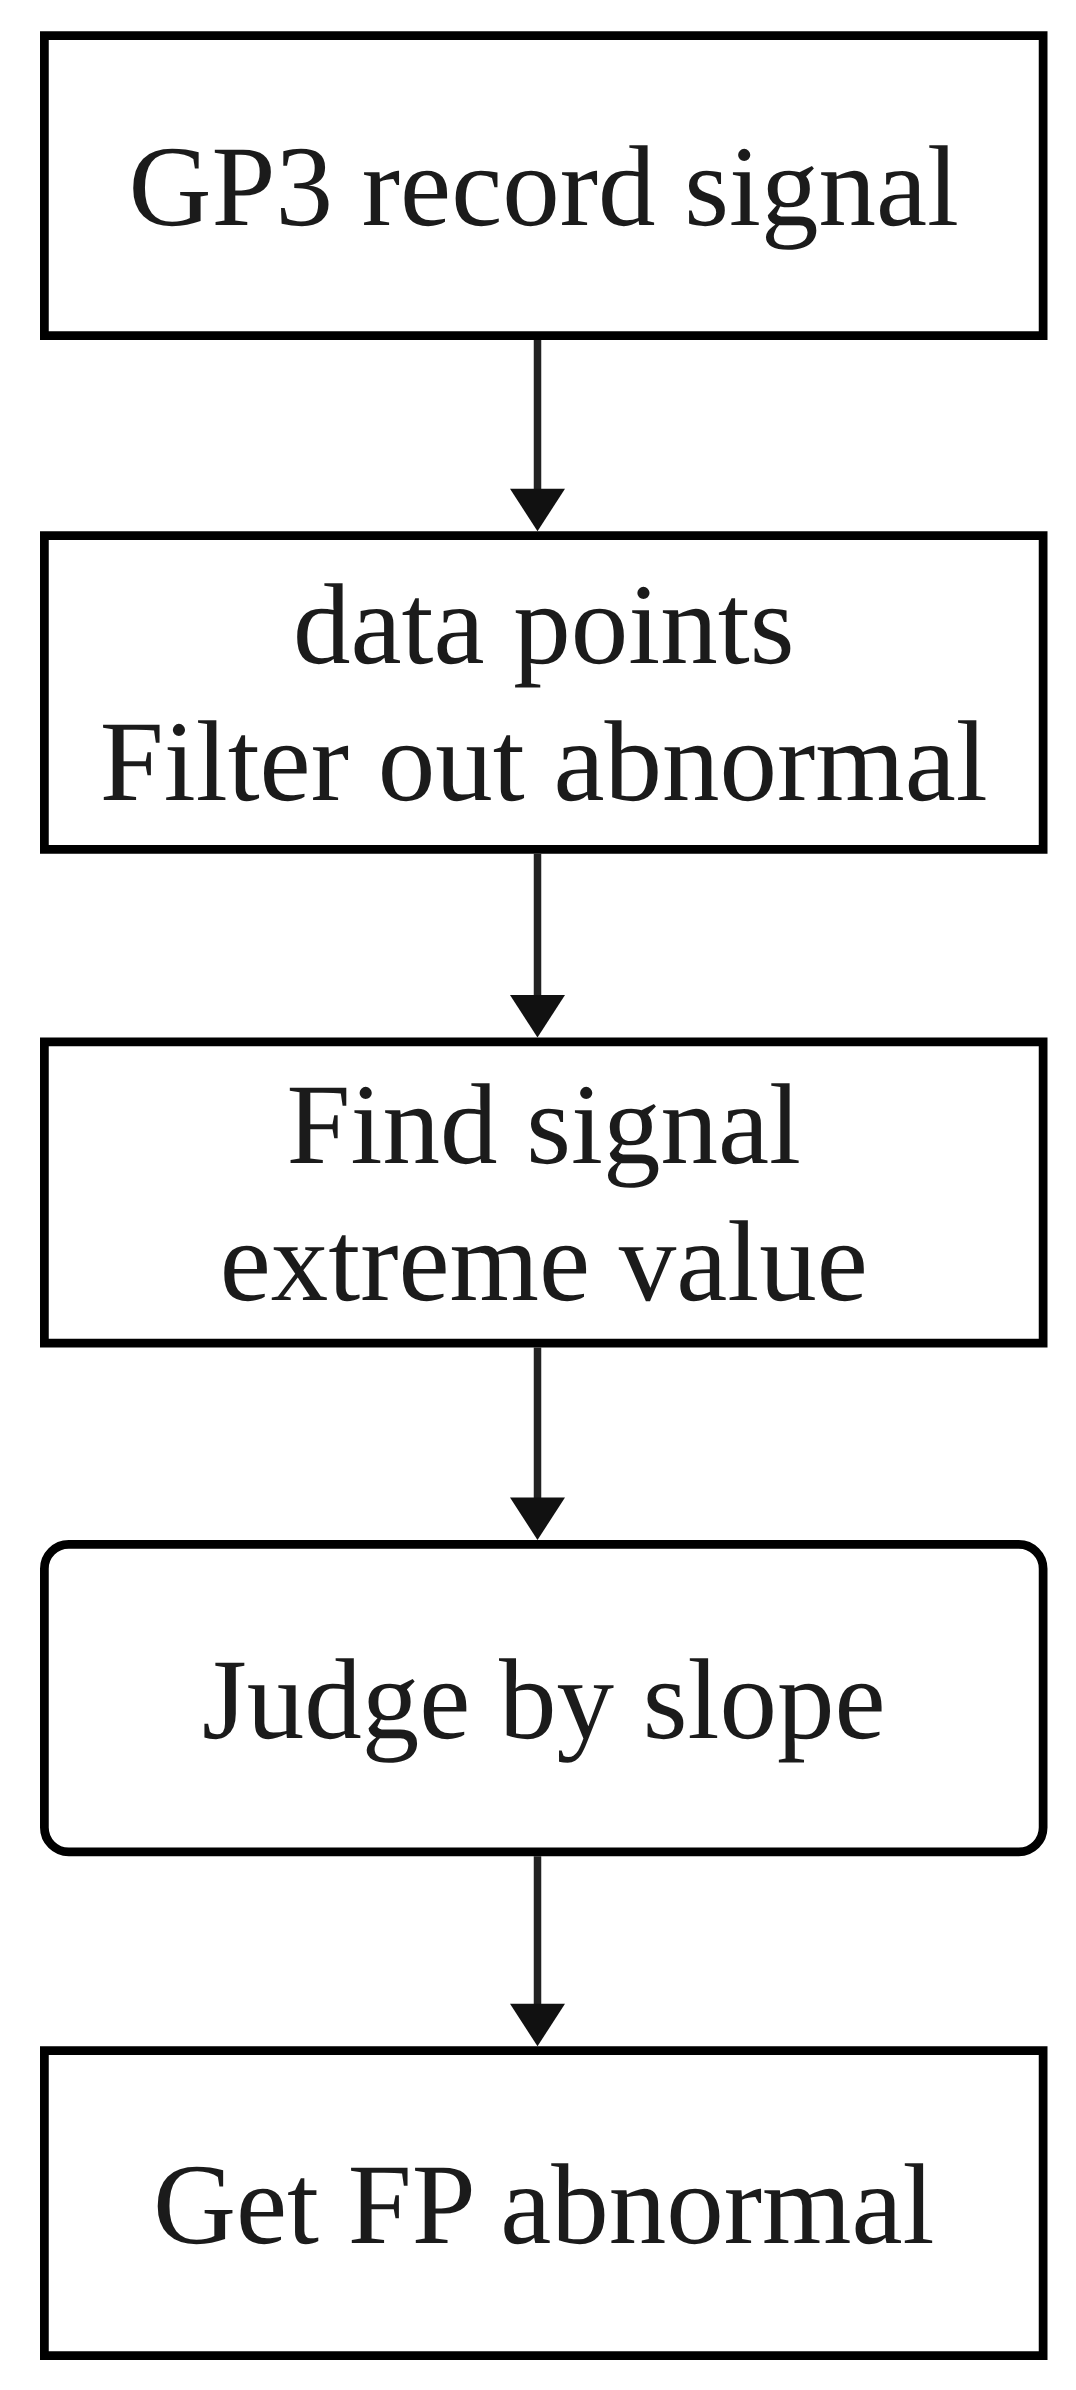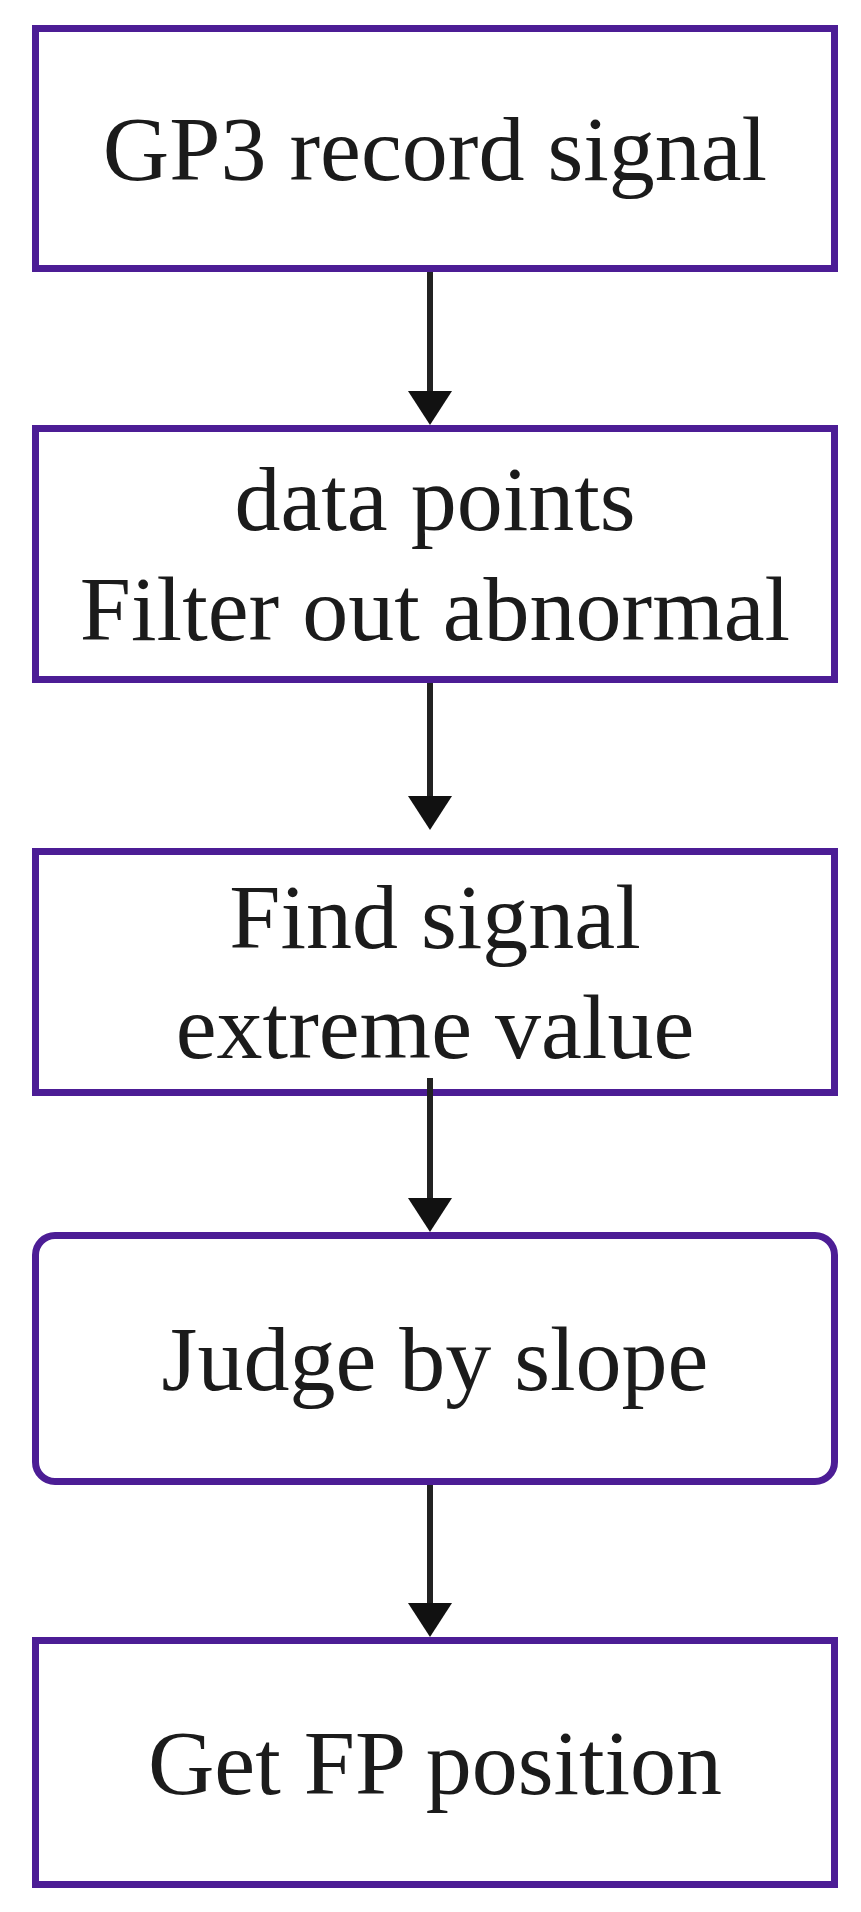--- a/index.html
+++ b/index.html
@@ -13,21 +13,21 @@
     height: 1912px;
     background: #ffffff;
     overflow: hidden;
     font-family: "Liberation Serif", "DejaVu Serif", serif;
   }
   .flow-node {
     position: absolute;
     left: 32px;
     width: 806px;
     box-sizing: border-box;
-    border: 7px solid #4c1d95;
+    border: 7px solid #000000;
     background: #ffffff;
     display: flex;
     flex-direction: column;
     align-items: center;
     justify-content: center;
     text-align: left;
     color: #1b1b1b;
     font-size: 92px;
     line-height: 110px;
     white-space: nowrap;
@@ -55,21 +55,21 @@
     left: 0;
     width: 0;
     height: 0;
     border-left: 22px solid transparent;
     border-right: 22px solid transparent;
     border-top: 34px solid #111111;
   }
   
   .n0 { top: 25px;   height: 247px; }
   .n1 { top: 425px;  height: 258px; }
-  .n2 { top: 830px;  height: 248px; margin-top: 18px; }
+  .n2 { top: 830px;  height: 248px; }
   .n3 { top: 1232px; height: 253px; border-radius: 23px; }
   .n4 { top: 1637px; height: 251px; }
   .a0 { top: 272px;  height: 153px; }
   .a1 { top: 683px;  height: 147px; }
   .a2 { top: 1078px; height: 154px; }
   .a3 { top: 1485px; height: 152px; }
 </style>
 </head>
 <body>
 
@@ -107,16 +107,16 @@
   <div class="flow-node n3">
     <span class="node-line">Judge by slope</span>
   </div>
 
   <div class="connector a3">
     <div class="shaft"></div>
     <div class="head"></div>
   </div>
 
   <div class="flow-node n4">
-    <span class="node-line">Get FP position</span>
+    <span class="node-line">Get FP abnormal</span>
   </div>
 
 </div>
 
 </body></html>

